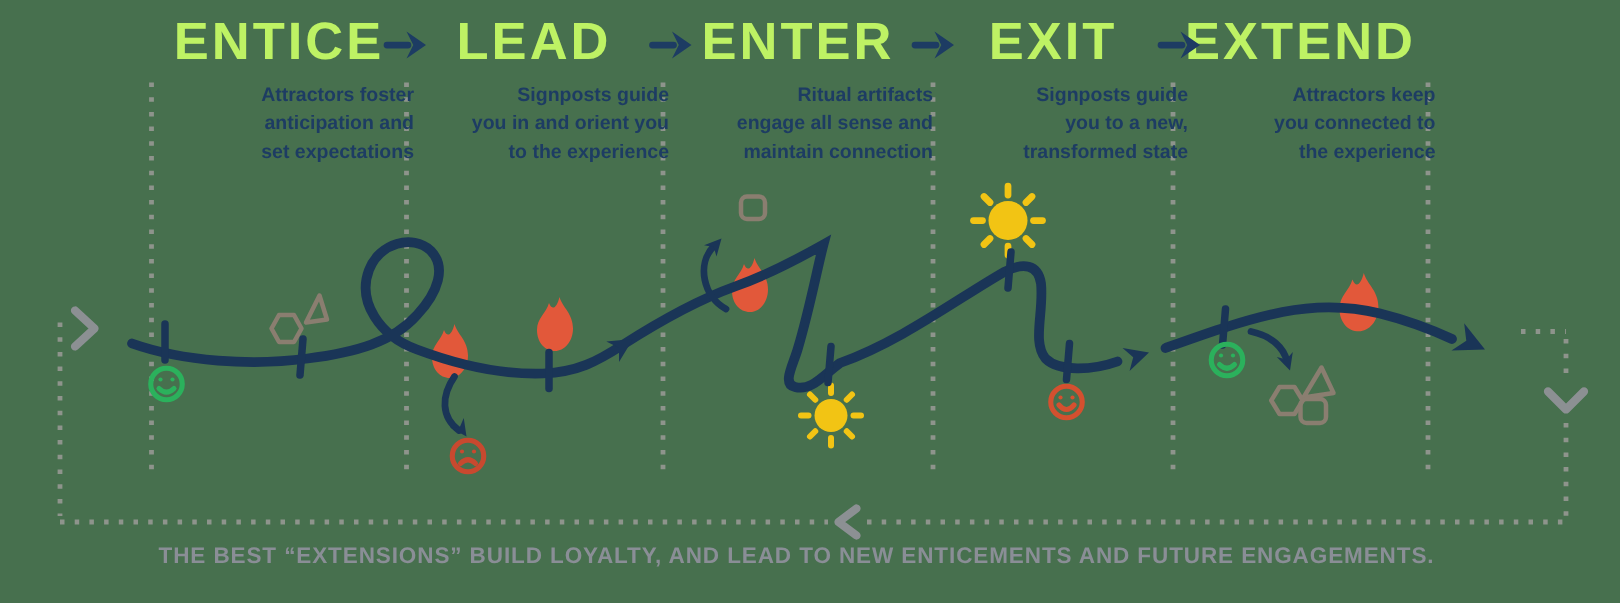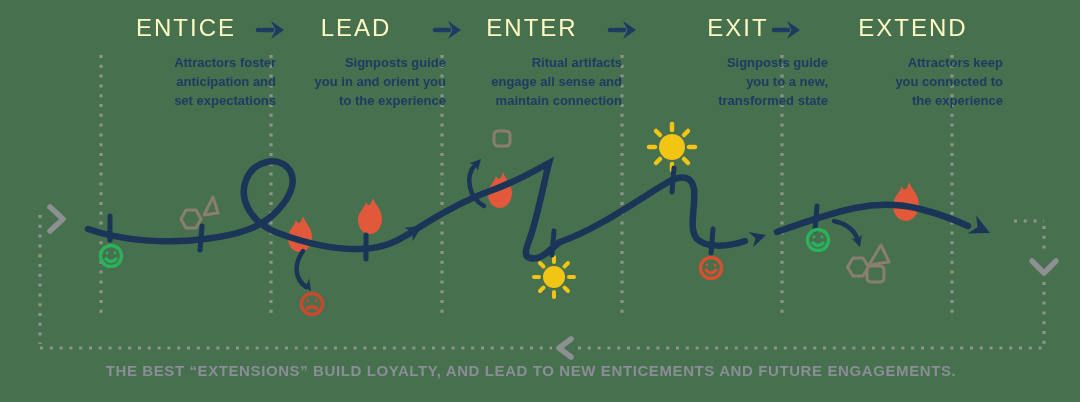--- a/index.html
+++ b/index.html
@@ -3,21 +3,21 @@
 <meta charset="utf-8">
 <style>
   html,body{margin:0;padding:0;background:#47704e;}
   .canvas{
     position:relative;width:1080px;height:402px;overflow:hidden;
     background:#47704e;
     font-family:"Liberation Sans", sans-serif;
   }
   .stage{position:absolute;top:10px;width:180px;text-align:center;}
   .stage-title{
-    font-size:24px;font-weight:normal;letter-spacing:2px;color:#fef9c3;
+    font-size:35px;font-weight:bold;letter-spacing:2px;color:#bef264;
     line-height:36px;white-space:nowrap;
   }
   .stage-desc{
     margin-top:7px;font-size:13px;font-weight:bold;line-height:19px;
     color:#1d3c63;white-space:pre-line;text-align:right;
   }
   .stage-arrow{position:absolute;top:19px;width:30px;height:22px;}
   .caption{
     position:absolute;left:0;top:362px;width:1062px;text-align:center;
     font-size:15px;font-weight:bold;letter-spacing:0.6px;
@@ -193,27 +193,27 @@
     <div class="stage-desc">Signposts guide
 you in and orient you
 to the experience</div>
   </div>
   <div class="stage" style="left:442px">
     <div class="stage-title">ENTER</div>
     <div class="stage-desc">Ritual artifacts
 engage all sense and
 maintain connection</div>
   </div>
-  <div class="stage" style="left:648px">
+  <div class="stage" style="left:612px">
     <div class="stage-title">EXIT</div>
     <div class="stage-desc">Signposts guide
 you to a new,
 transformed state</div>
   </div>
-  <div class="stage" style="left:823px">
+  <div class="stage" style="left:777px">
     <div class="stage-title">EXTEND</div>
     <div class="stage-desc">Attractors keep
 you connected to
 the experience</div>
   </div>
 
   <svg class="stage-arrow" style="left:255px" viewBox="0 0 30 22">
     <path d="M3 11 H17" stroke="#1d3c63" stroke-width="4.5" stroke-linecap="round"></path>
     <polygon points="16,2 29,11 16,20 20.5,11" fill="#1d3c63"></polygon>
   </svg>

